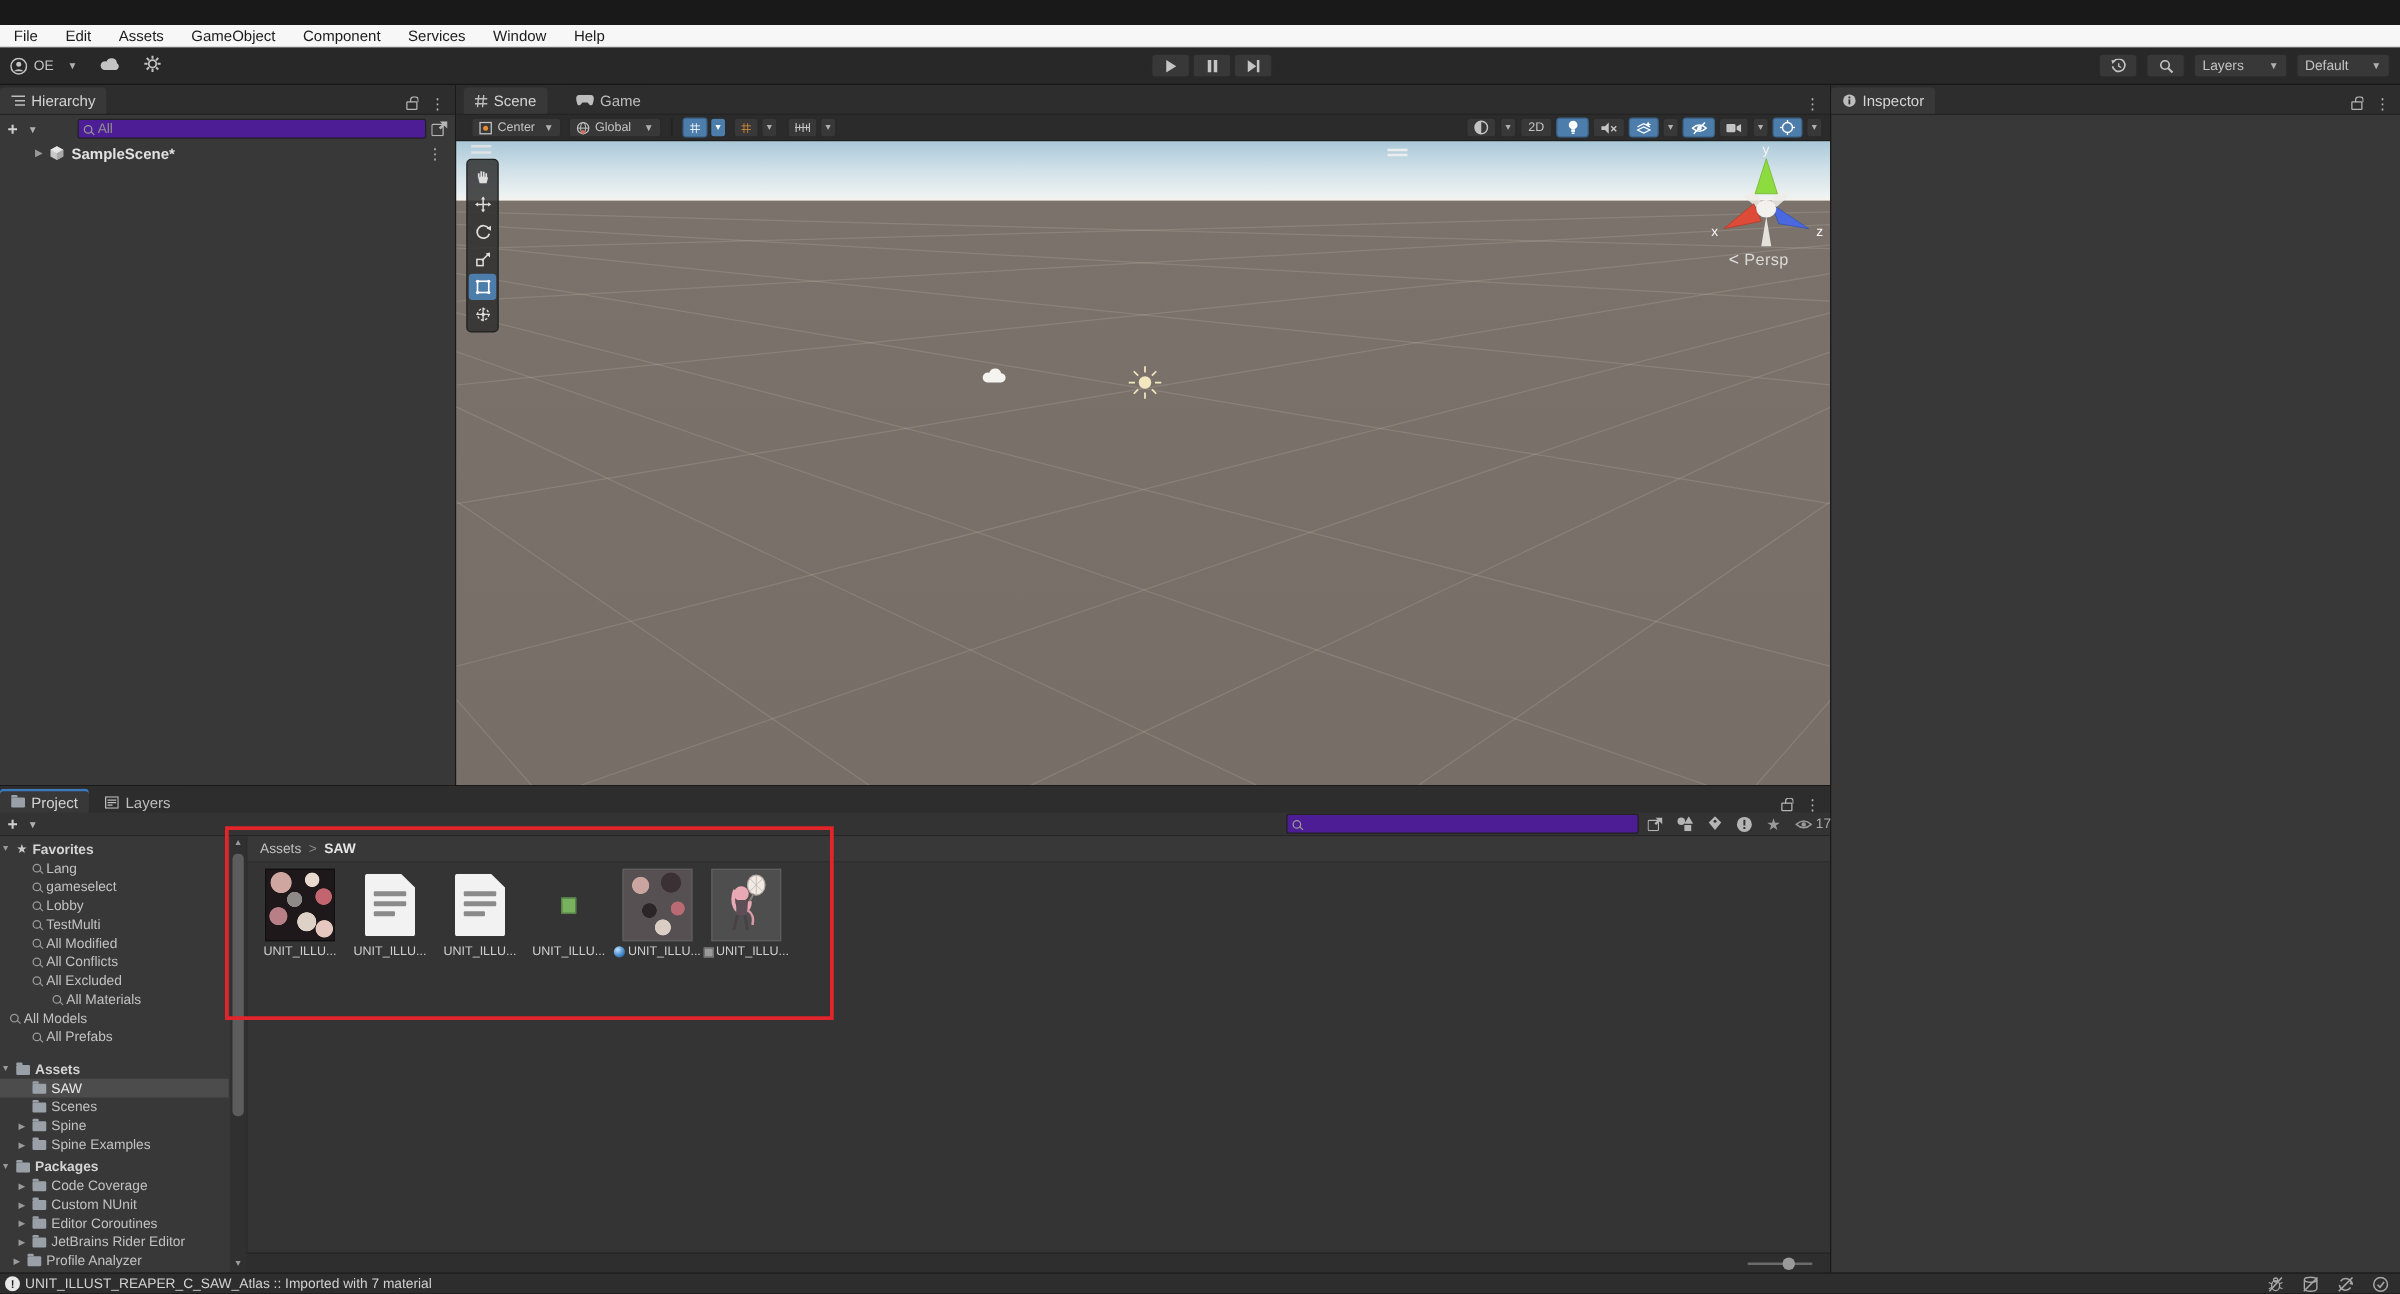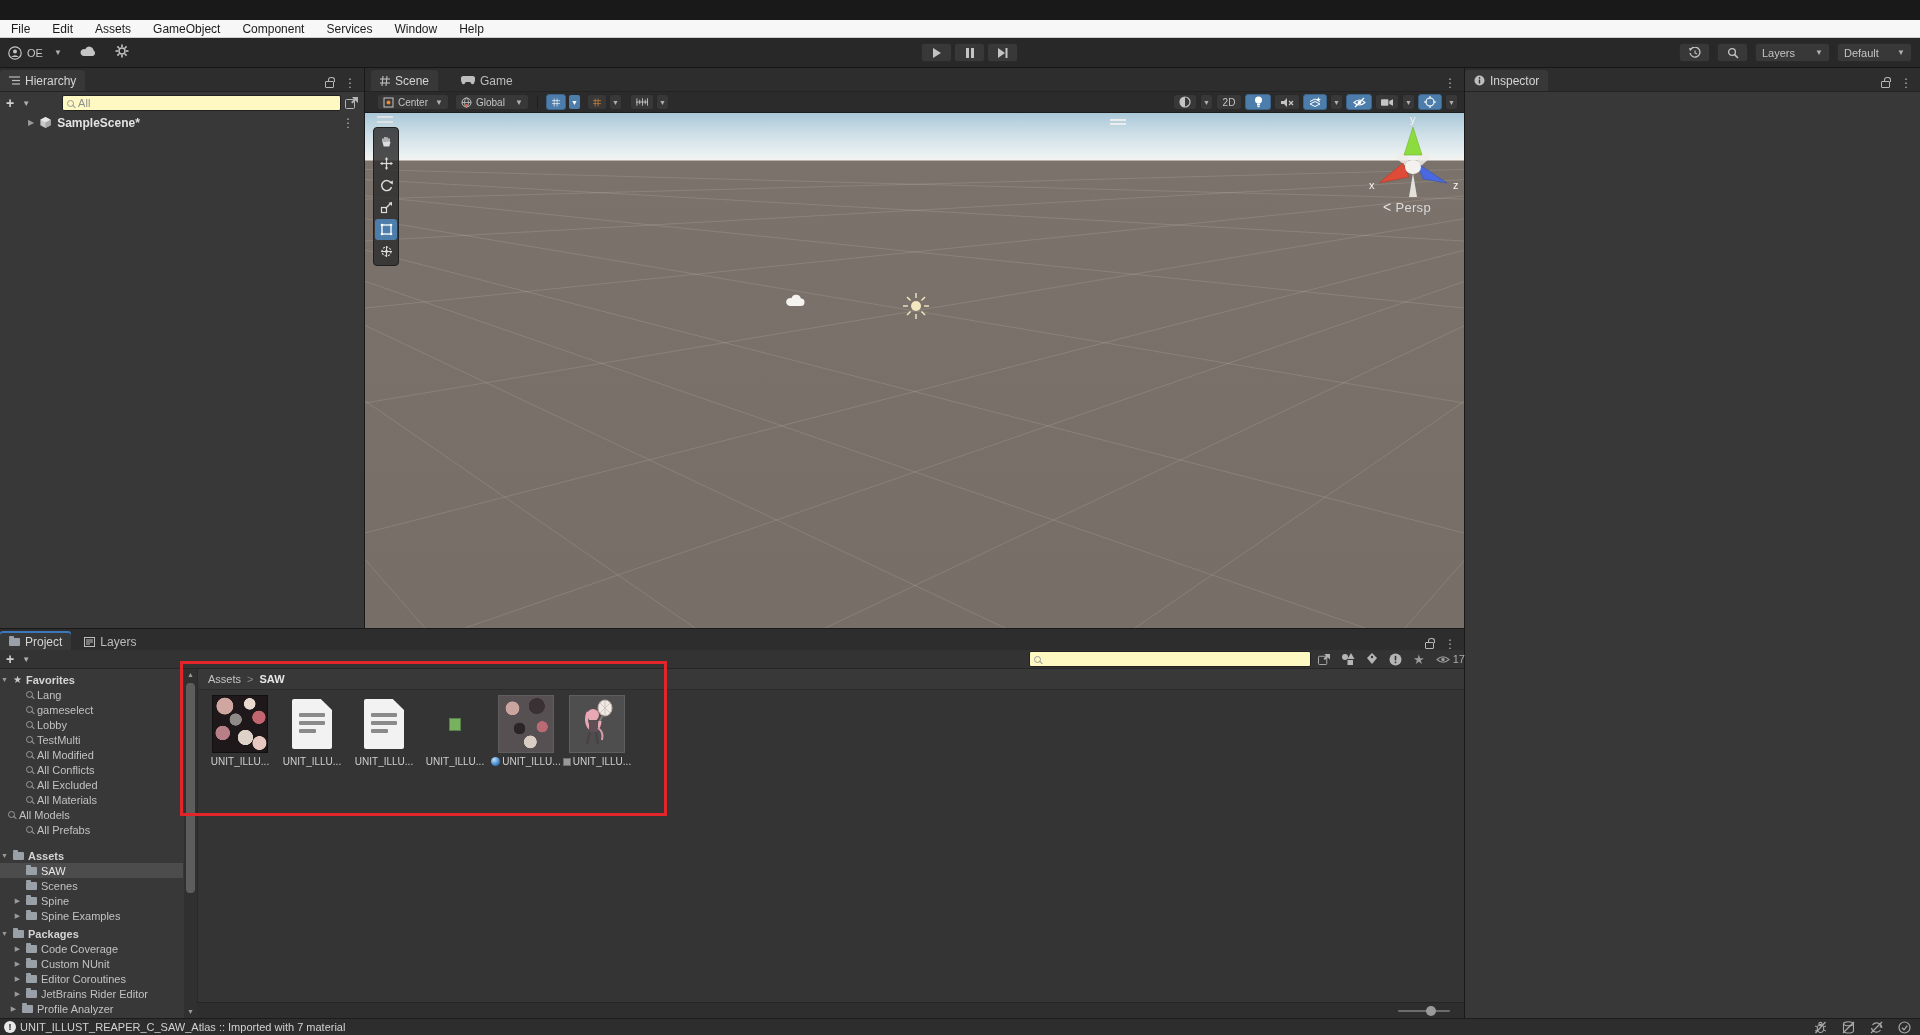--- a/index.html
+++ b/index.html
@@ -25,21 +25,21 @@
   .tabbar { background:#2d2d2d; height:24px; display:flex; align-items:flex-end; border-bottom:1px solid #232323; }
   .tab { height:21px; display:flex; align-items:center; padding:0 9px; font-size:12px; color:#bdbdbd; gap:5px; background:#2d2d2d; border-radius:3px 3px 0 0; }
   .tab.active { background:#383838; color:#d4d4d4; }
   .tab.accent { box-shadow:inset 0 2px 0 #3a79bb; }
   .panel-icons { margin-left:auto; display:flex; align-items:center; gap:10px; padding-right:8px; padding-bottom:3px; }
   .kebab { color:#b8b8b8; font-size:12px; line-height:10px; }
   .lockicon { width:9px; height:7px; border:1px solid #b5b5b5; border-radius:1px; position:relative; margin-top:4px; }
   .lockicon::before { content:""; position:absolute; top:-5px; left:2px; width:5px; height:4px; border:1px solid #b5b5b5; border-bottom:none; border-radius:3px 3px 0 0; }
 
   
-  .searchbox { background:#fef9c3; border:1px solid #212121; border-radius:2px; height:16px; display:flex; align-items:center; padding:0 4px; color:#8f8f8f; font-size:11px; gap:4px; }
+  .searchbox { background:#4c1d95; border:1px solid #212121; border-radius:2px; height:16px; display:flex; align-items:center; padding:0 4px; color:#8f8f8f; font-size:11px; gap:4px; }
   .mag { width:7px; height:7px; border:1px solid #9a9a9a; border-radius:50%; position:relative; flex:none; }
   .mag::after { content:""; position:absolute; width:4px; height:1px; background:#9a9a9a; transform:rotate(45deg); right:-3px; bottom:-1px; }
 
   
   #hierarchy { left:0; top:68px; width:364px; height:560px; background:#383838; }
   #inspector { left:1465px; top:68px; width:455px; height:950px; background:#383838; }
 
   
   #scene-panel { left:365px; top:68px; width:1099px; height:560px; background:#383838; }
   #scene-toolbar { position:absolute; left:0; top:24px; width:1099px; height:21px; background:#2b2b2b; border-bottom:1px solid #1d1d1d; display:flex; align-items:center; }
@@ -612,21 +612,21 @@
             <span>All Modified</span>
           </div>
         <div class="trow" style="padding-left:26px">
             <span class="mag"></span>
             <span>All Conflicts</span>
           </div>
         <div class="trow" style="padding-left:26px">
             <span class="mag"></span>
             <span>All Excluded</span>
           </div>
-        <div class="trow" style="padding-left:26px">
+        <div class="trow" style="padding-left:42px">
             <span class="mag"></span>
             <span>All Materials</span>
           </div>
         <div class="trow" style="padding-left:8px">
             <span class="mag"></span>
             <span>All Models</span>
           </div>
         <div class="trow" style="padding-left:26px">
             <span class="mag"></span>
             <span>All Prefabs</span>

